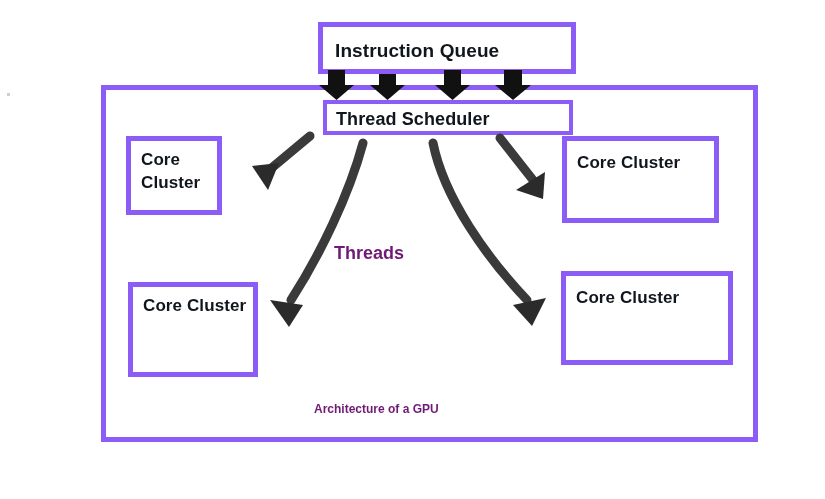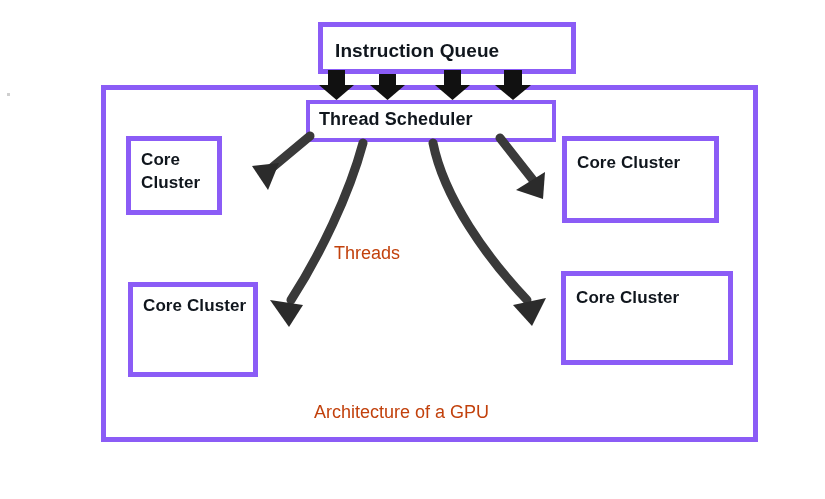--- a/index.html
+++ b/index.html
@@ -40,24 +40,24 @@
     height: 52px;
     border-width: 5px;
   }
   #instruction-queue .box-label {
     left: 12px;
     top: 11px;
     font-size: 19px;
   }
   
   #thread-scheduler {
-    left: 306px;
+    left: 323px;
     top: 100px;
     width: 250px;
-    height: 42px;
+    height: 35px;
     border-width: 4px;
   }
   #thread-scheduler .box-label {
     left: 9px;
     top: 3px;
     font-size: 18px;
   }
   
   #gpu-container {
     left: 101px;
@@ -112,32 +112,32 @@
     border-width: 5px;
   }
   #core-cluster-br .box-label {
     left: 10px;
     top: 11px;
     font-size: 17px;
   }
   
   .free-label {
     position: absolute;
-    font-weight: normal;
-    color: #c2410c;
+    font-weight: bold;
+    color: #701a75;
   }
   #threads-label {
     left: 334px;
     top: 243px;
     font-size: 18px;
   }
   #diagram-caption {
     left: 314px;
     top: 402px;
-    font-size: 18px;
+    font-size: 12px;
   }
   
   .overlay {
     position: absolute;
     left: 0;
     top: 0;
     width: 825px;
     height: 499px;
     pointer-events: none;
   }

